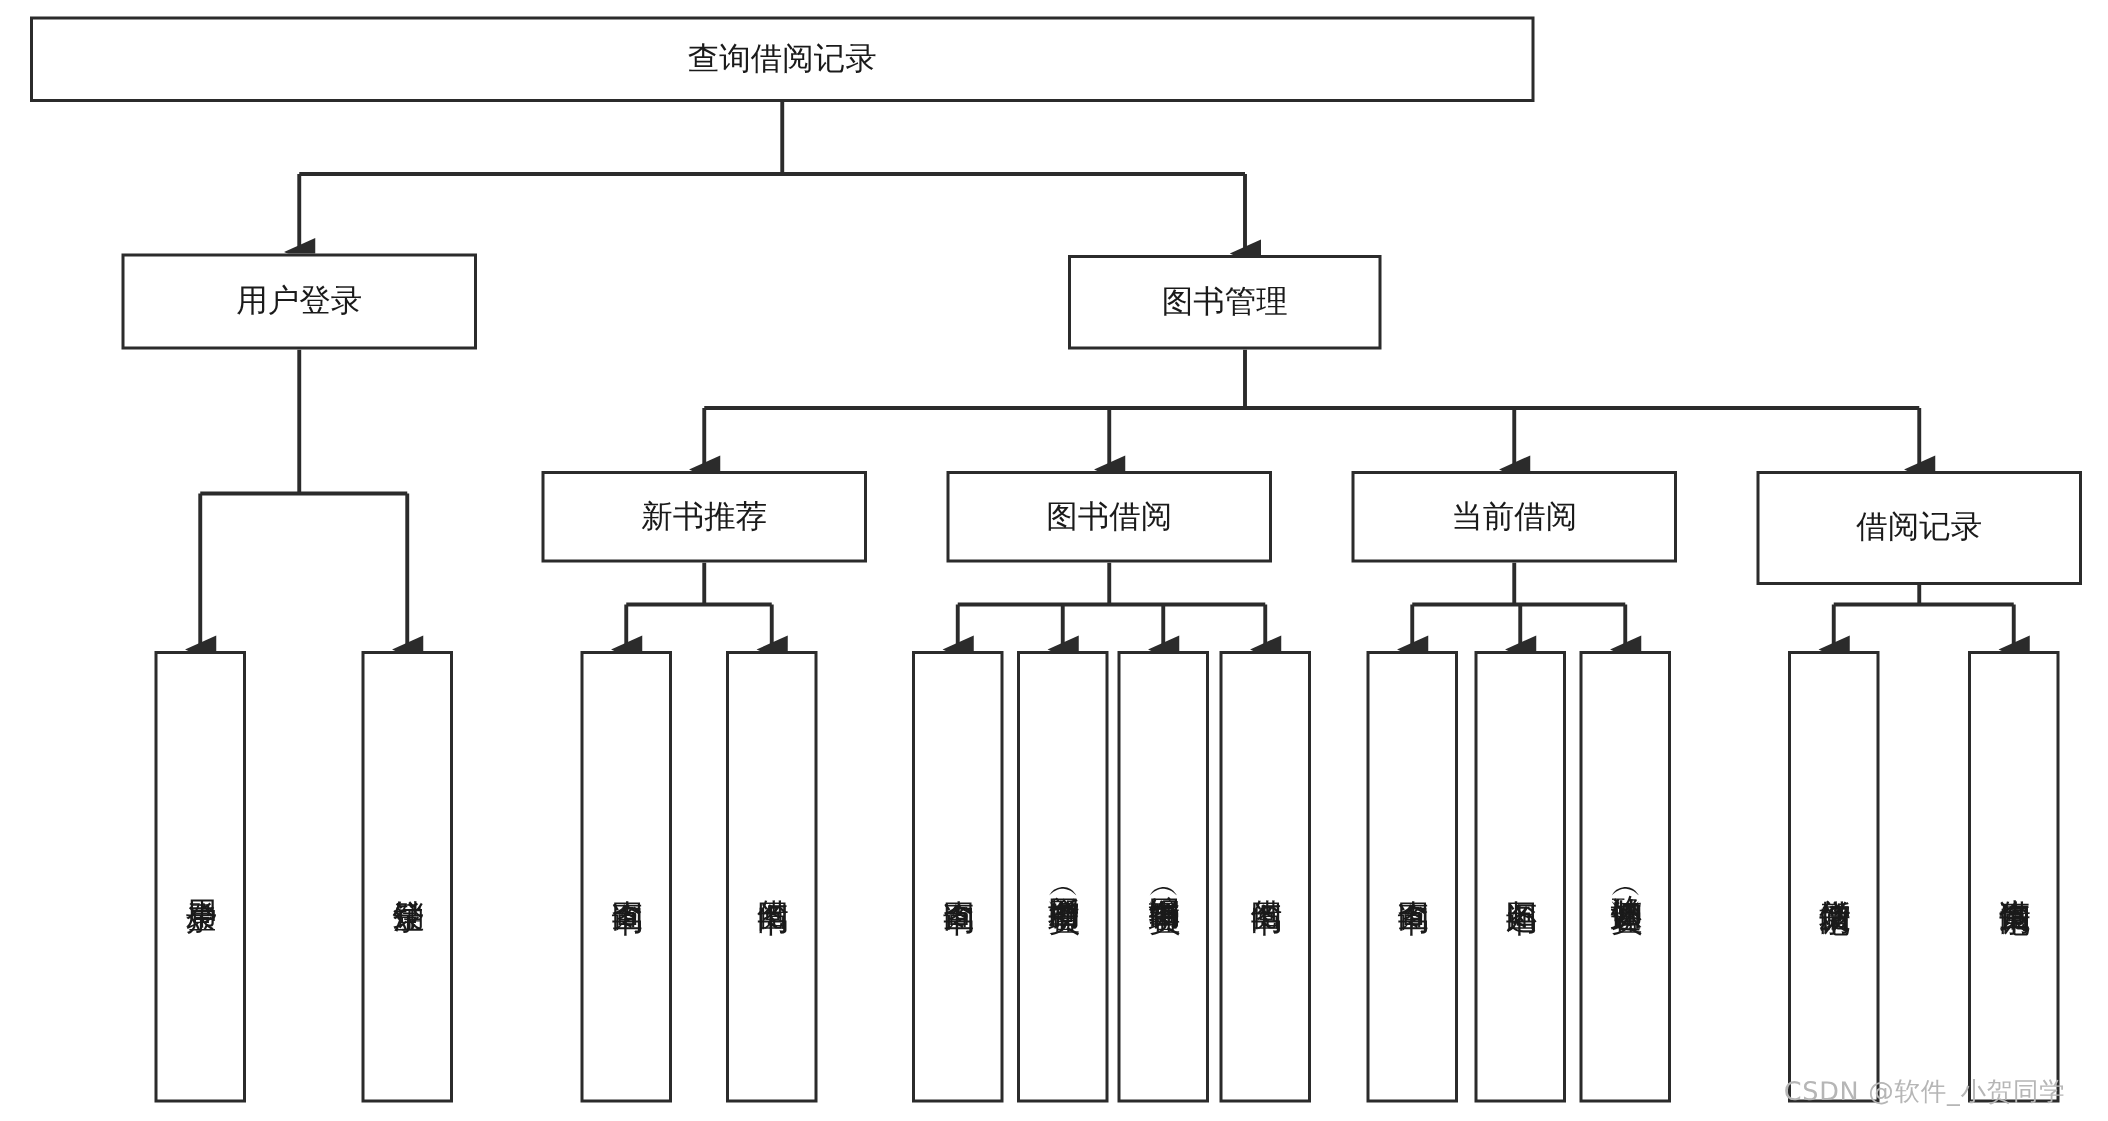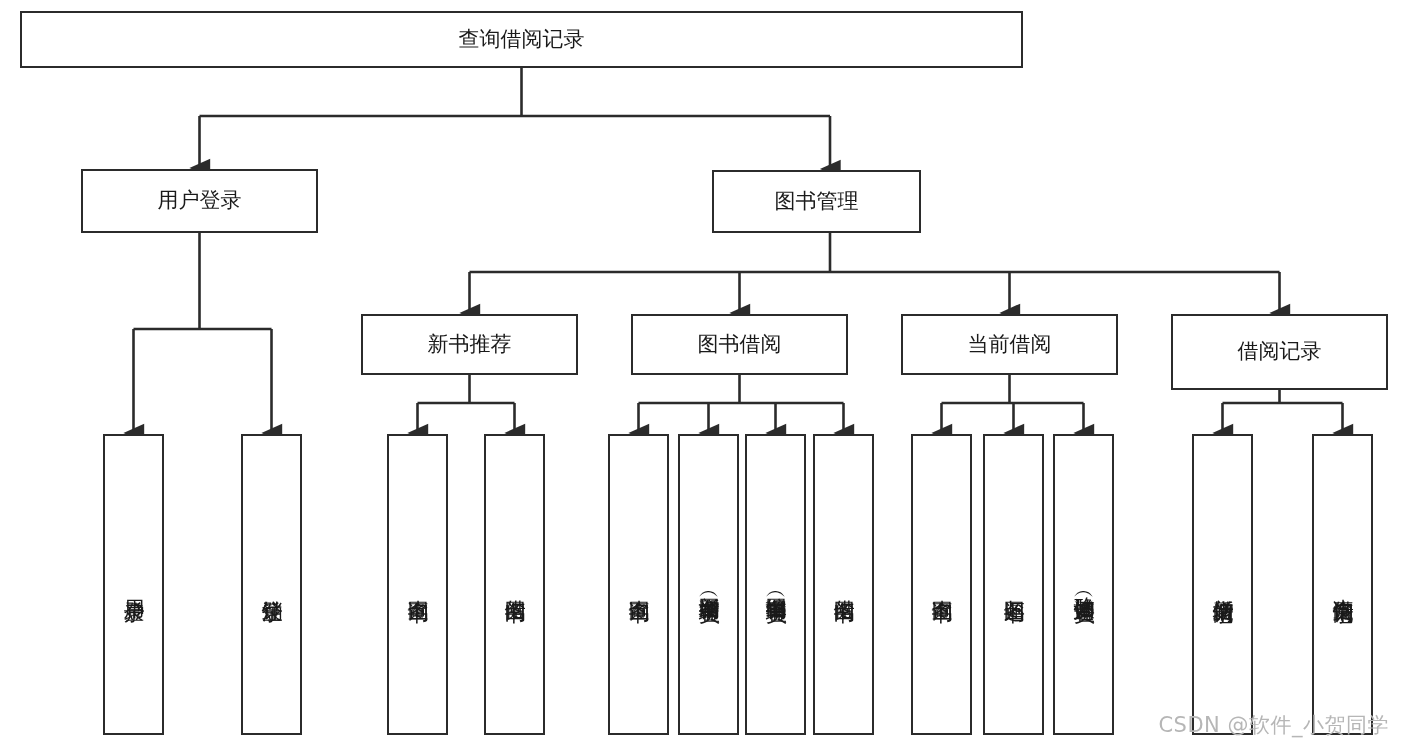--- a/index.html
+++ b/index.html
@@ -41,23 +41,23 @@
   }
   .node.v {
     writing-mode: vertical-rl;
     text-orientation: upright;
     font-size: 21px;
     letter-spacing: 1px;
     padding: 4px 0;
   }
   .watermark {
     position: absolute;
-    right: 16px;
+    right: 28px;
     bottom: 8px;
-    font-size: 21px;
+    font-size: 17px;
     color: #b6b6b6;
     letter-spacing: 0.5px;
     white-space: nowrap;
     pointer-events: none;
     text-align: right;
   }
 </style>
 </head>
 <body>
 

